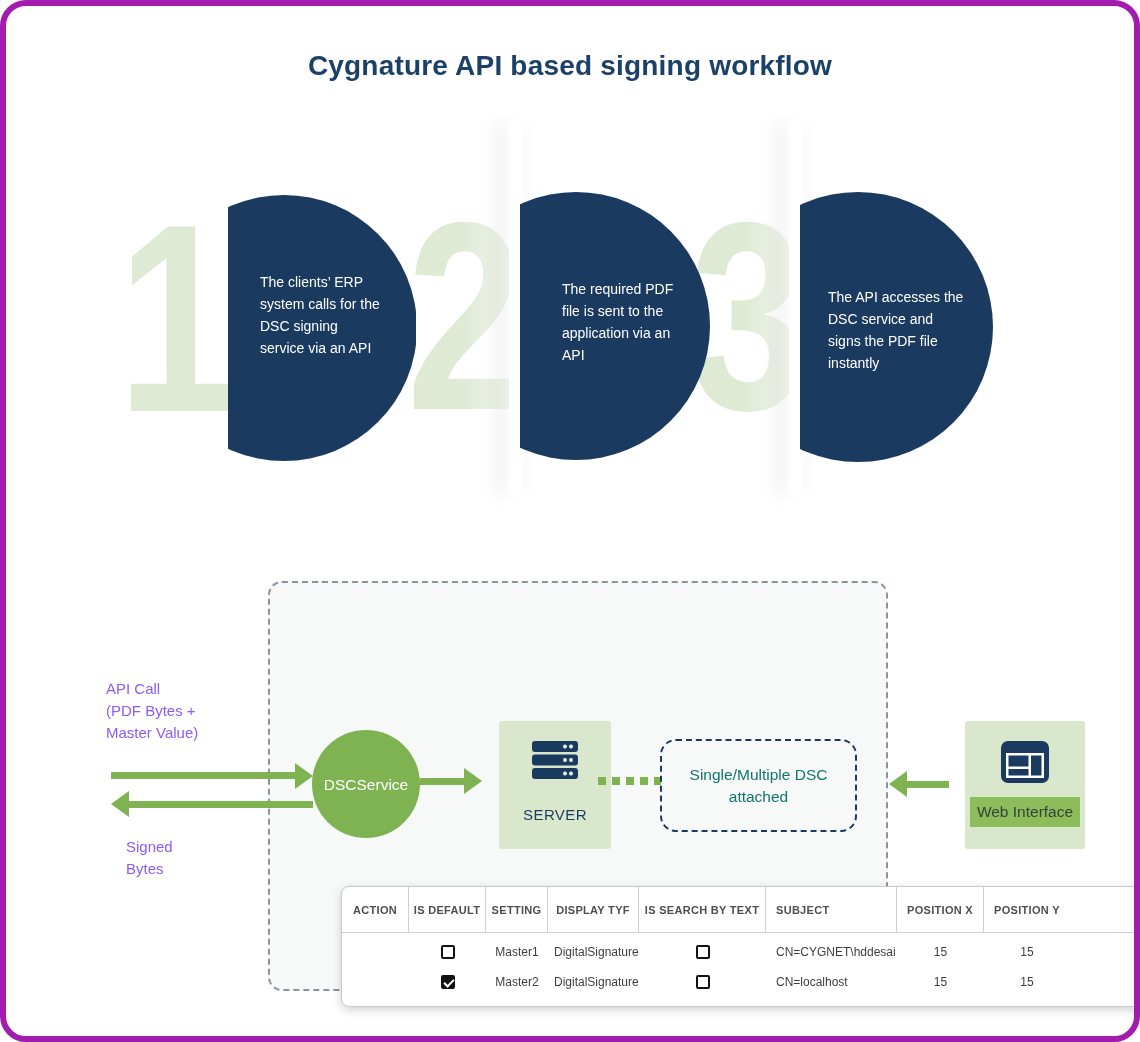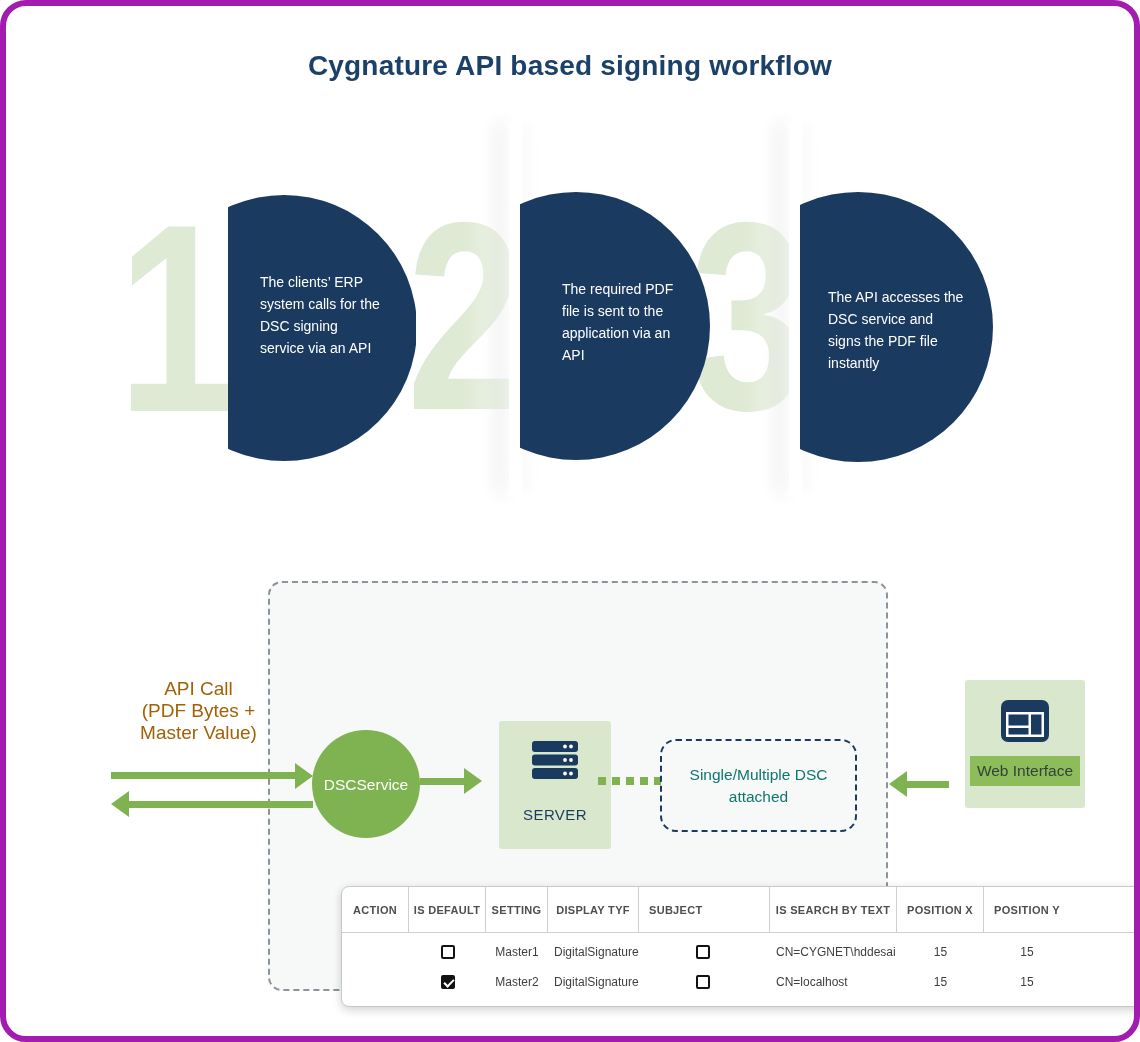--- a/index.html
+++ b/index.html
@@ -18,40 +18,40 @@
     box-shadow:-14px 0 16px -2px rgba(0,0,0,.13), 10px 0 14px -4px rgba(0,0,0,.06);}
   .fold-band::before{content:"";position:absolute;left:-46px;top:0;width:46px;height:100%;
     background:linear-gradient(to right, rgba(255,255,255,0), rgba(255,255,255,.55));}
   .circle-clip{position:absolute;overflow:hidden;z-index:3;}
   .step-circle{border-radius:50%;background:var(--navy,#1a3a5f);width:100%;height:100%;}
   .step-text{position:absolute;color:#fff;font-size:14px;line-height:22px;font-weight:400;}
 
   
   .boundary{position:absolute;left:262px;top:575px;width:620px;height:410px;box-sizing:border-box;
     border:2px dashed #8b939b;border-radius:14px;background:#f7f8f8;z-index:0;}
-  .flow-label{position:absolute;color:#a16207;font-size:19px;line-height:22px;text-align:center;z-index:4;}
+  .flow-label{position:absolute;color:#8b5cf6;font-size:15px;line-height:22px;z-index:4;}
   .shaft{position:absolute;background:var(--green,#7fb351);z-index:4;}
   .head{position:absolute;width:0;height:0;z-index:4;}
   .head.right{border-top:13px solid transparent;border-bottom:13px solid transparent;
     border-left:18px solid var(--green,#7fb351);}
   .head.left{border-top:13px solid transparent;border-bottom:13px solid transparent;
     border-right:18px solid var(--green,#7fb351);}
   .dsc-circle{position:absolute;left:306px;top:724px;width:108px;height:108px;border-radius:50%;
     background:var(--green,#7fb351);display:flex;flex-direction:row;align-items:center;
     justify-content:center;color:#fff;font-size:15.5px;line-height:21px;z-index:4;}
   .green-box{position:absolute;background:var(--light-green,#d9e7cc);border-radius:3px;z-index:4;margin-left:16px;}
   .server-box{left:477px;top:715px;width:112px;height:128px;}
   .server-label{position:absolute;left:0;bottom:26px;width:100%;text-align:center;
     color:var(--navy,#1a3a5f);font-size:15px;letter-spacing:.4px;}
   .dotted-line{position:absolute;left:592px;top:771px;width:63px;height:8px;z-index:4;
     background:repeating-linear-gradient(to right,var(--green,#7fb351) 0 8px,transparent 8px 14px);}
   .dsc-attached{position:absolute;left:654px;top:733px;width:197px;height:93px;box-sizing:border-box;
     border:2px dashed var(--navy,#1a3a5f);border-radius:16px;display:flex;align-items:center;
     justify-content:center;text-align:center;color:#0f766e;font-size:15.5px;line-height:22px;z-index:4;}
-  .web-box{left:943px;top:674px;width:120px;height:128px;}
+  .web-box{left:943px;top:715px;width:120px;height:128px;}
   .web-band{position:absolute;left:5px;top:76px;width:110px;height:30px;background:var(--band-green,#8cbd5a);
     display:flex;align-items:center;justify-content:center;color:#34413a;font-size:15.5px;}
   .icon-wrap{position:absolute;left:0;top:20px;width:100%;display:flex;justify-content:center;}
 
   
   .table-card{position:absolute;left:335px;top:880px;width:871px;box-sizing:border-box;background:#fff;
     border:1px solid #c9c9c9;border-radius:8px;box-shadow:0 3px 10px rgba(0,0,0,.18);z-index:6;
     overflow:hidden;}
   .thead{display:flex;height:45px;border-bottom:1px solid #cfcfcf;}
   .th{display:flex;align-items:center;justify-content:center;box-sizing:border-box;
@@ -104,20 +104,24 @@
     <div>(PDF Bytes +</div>
     <div>Master Value)</div>
   </div>
 
   <div class="shaft" style="left:105px;top:766px;width:186px;height:7px;"></div>
   <div class="head right" style="left:289px;top:757px;"></div>
 
   <div class="head left" style="left:105px;top:785px;"></div>
   <div class="shaft" style="left:121px;top:795px;width:186px;height:7px;"></div>
 
+  <div class="flow-label" style="left:120px;top:830px;width:140px;">
+    <div>Signed</div>
+    <div>Bytes</div>
+  </div>
 
   <div class="dsc-circle">
     <div>DSC</div>
     <div>Service</div>
   </div>
 
   <div class="shaft" style="left:414px;top:772px;width:46px;height:7px;"></div>
   <div class="head right" style="left:458px;top:762px;"></div>
 
   <div class="green-box server-box">
@@ -158,22 +162,22 @@
     </div>
     <div class="web-band">Web Interface</div>
   </div>
 
   <div class="table-card">
     <div class="thead">
       <div class="th c0">ACTION</div>
       <div class="th c1">IS DEFAULT</div>
       <div class="th c2">SETTING</div>
       <div class="th c3">DISPLAY TYF</div>
+      <div class="th c4">IS SEARCH BY TEXT</div>
       <div class="th c5 left">SUBJECT</div>
-      <div class="th c4">IS SEARCH BY TEXT</div>
       <div class="th c6">POSITION X</div>
       <div class="th c7">POSITION Y</div>
     </div>
     <div class="trows">
       <div class="trow">
         <div class="td c0"></div>
         <div class="td c1">
           <span class="checkbox"></span>
         </div>
         <div class="td c2">Master1</div>

